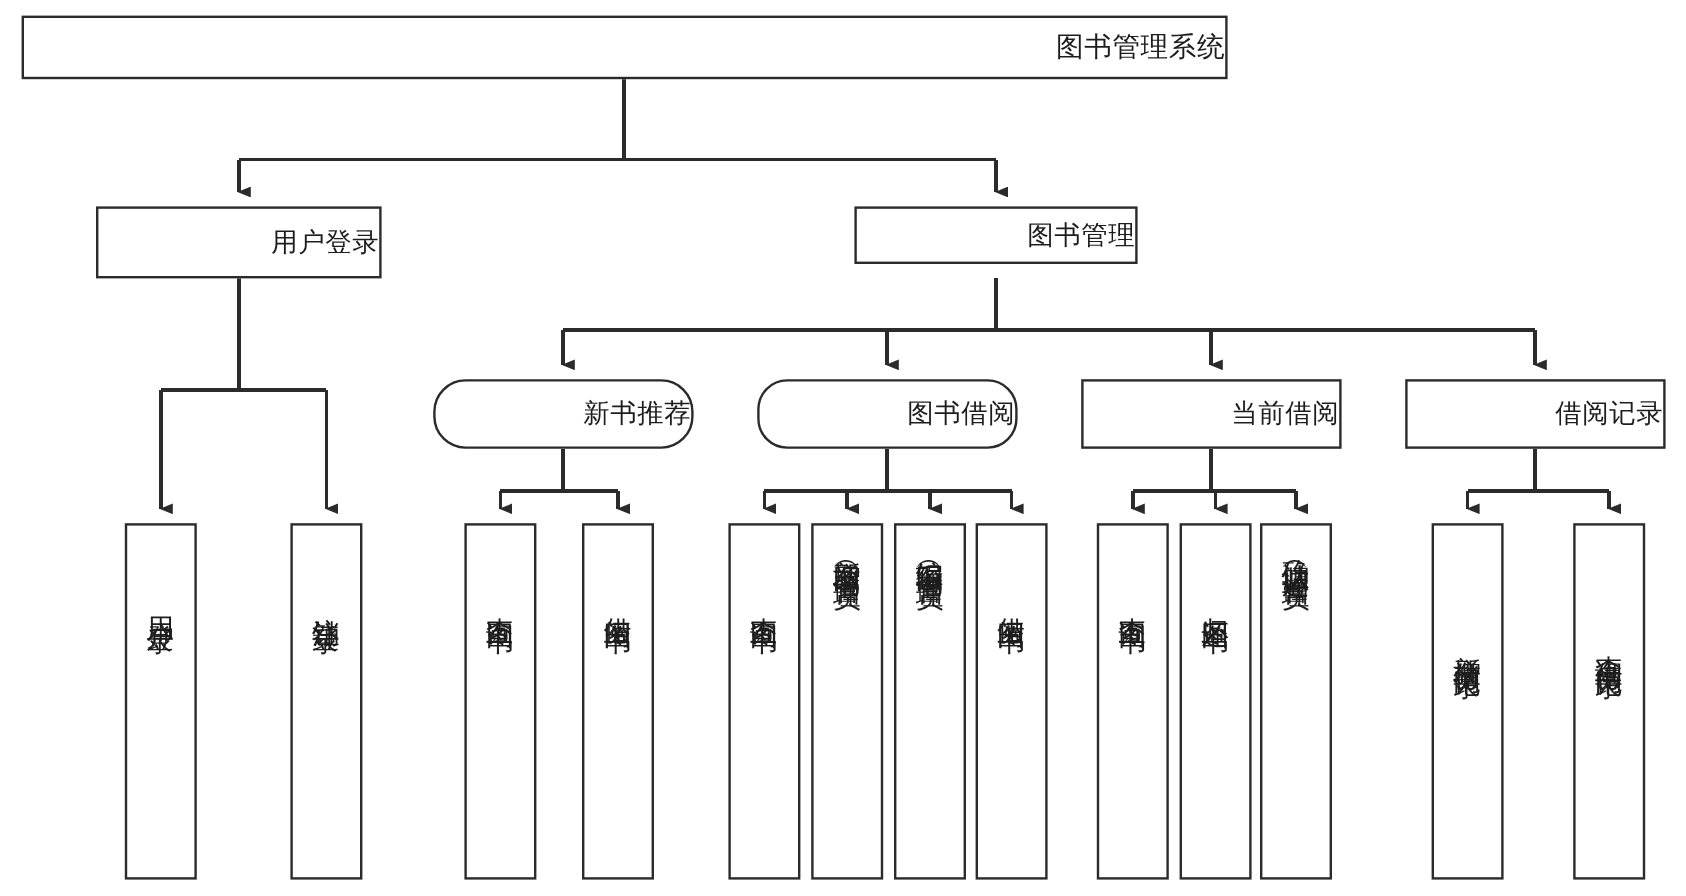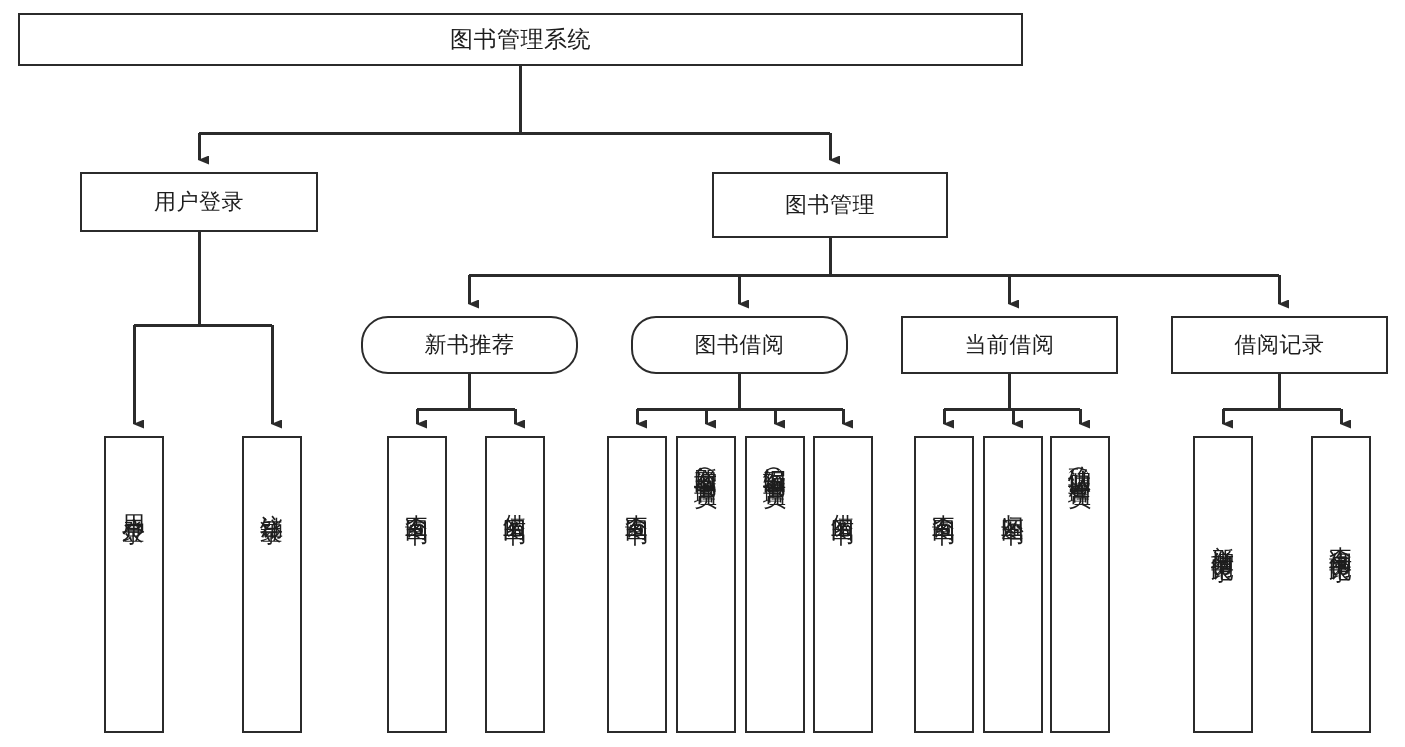--- a/index.html
+++ b/index.html
@@ -27,21 +27,21 @@
     height: 747px;
     pointer-events: none;
   }
   .node {
     position: absolute;
     box-sizing: border-box;
     background: #ffffff;
     border: 2px solid #2b2b2b;
     display: flex;
     align-items: center;
-    justify-content: center;
+    justify-content: flex-end;
     color: #1d1d1d;
   }
   .node .label {
     display: block;
     text-align: center;
     line-height: 1.0;
   }
   .node-horizontal .label {
     writing-mode: horizontal-tb;
     font-size: 22px;
@@ -138,21 +138,21 @@
     </g>
   </svg>
 
   <div class="node node-horizontal node-root" style="left:18px; top:13px; width:1005px; height:53px;">
     <span class="label">图书管理系统</span>
   </div>
 
   <div class="node node-horizontal" style="left:80px; top:172px; width:238px; height:60px;">
     <span class="label">用户登录</span>
   </div>
-  <div class="node node-horizontal" style="left:712px; top:172px; width:236px; height:66px;">
+  <div class="node node-horizontal" style="left:712px; top:172px; width:236px; height:48px;">
     <span class="label">图书管理</span>
   </div>
 
   <div class="node node-horizontal" style="left:361px; top:316px; width:217px; height:58px;border-radius:27px;">
     <span class="label">新书推荐</span>
   </div>
   <div class="node node-horizontal" style="left:631px; top:316px; width:217px; height:58px;border-radius:25px;">
     <span class="label">图书借阅</span>
   </div>
   <div class="node node-horizontal" style="left:901px; top:316px; width:217px; height:58px;">

